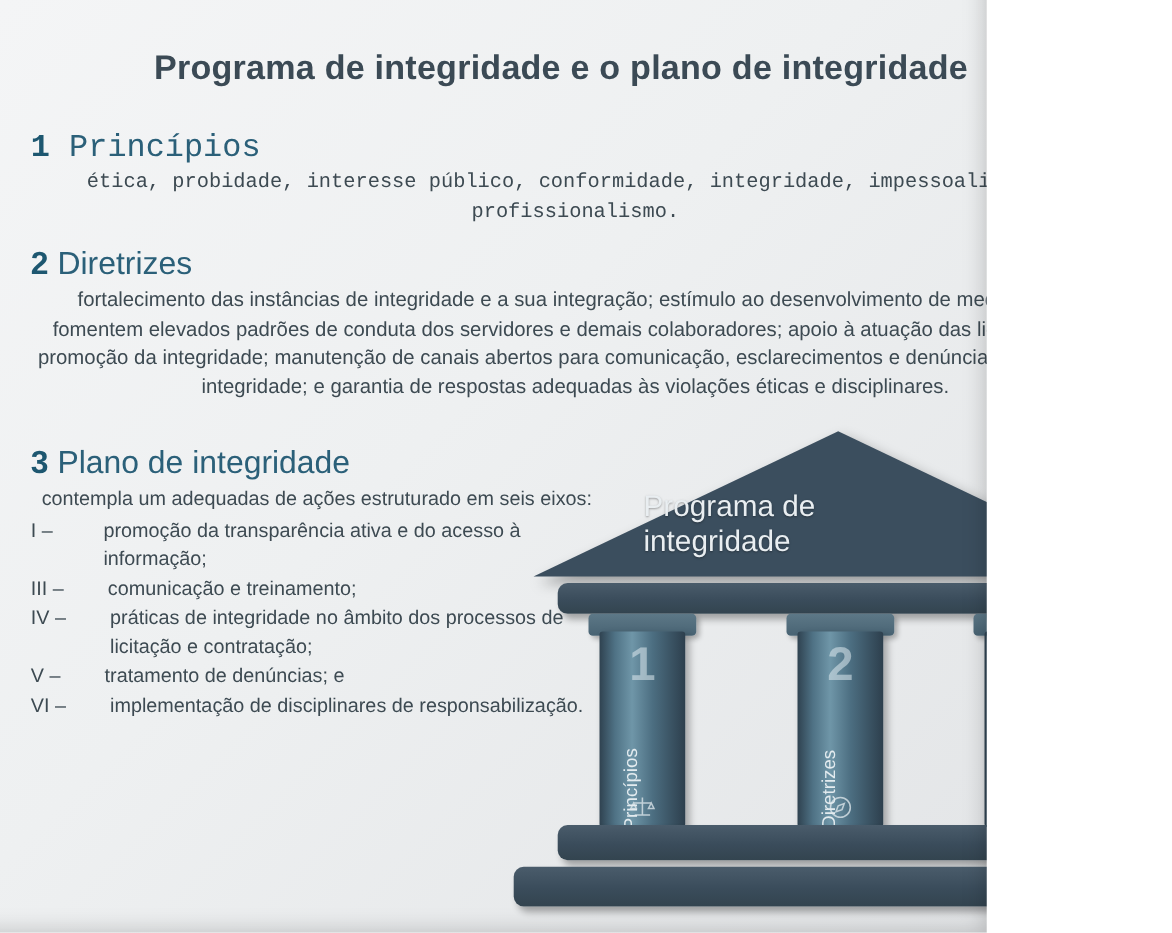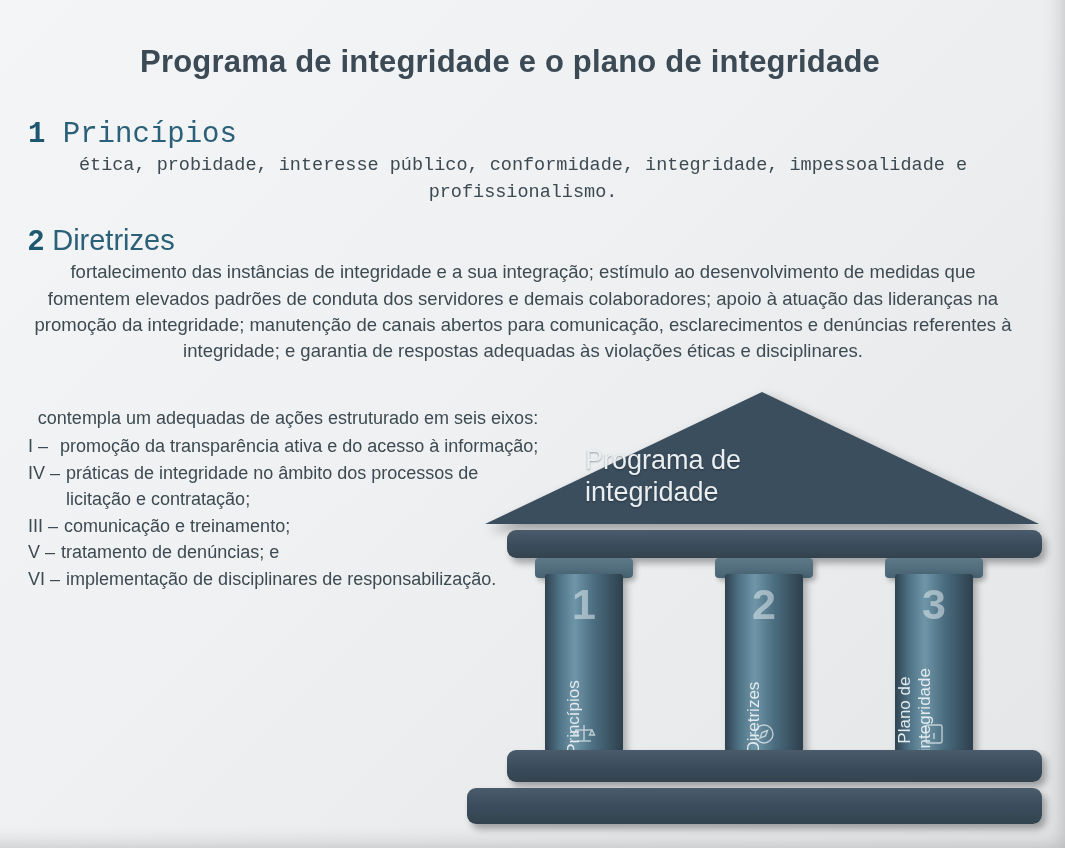--- a/index.html
+++ b/index.html
@@ -5,21 +5,21 @@
   html, body {
     margin: 0;
     padding: 0;
     background: #ffffff;
   }
   body {
     font-family: "Liberation Sans", sans-serif;
   }
   #slide {
     position: relative;
-    width: 1065px;
+    width: 897px;
     height: 848px;
     overflow: hidden;
     background: linear-gradient(135deg, #f4f5f6 0%, #eef0f1 45%, #e3e5e7 100%);
     box-sizing: border-box;
   }
   
   #slide:after {
     content: "";
     position: absolute;
     left: 0; top: 0; right: 0; bottom: 0;
@@ -80,20 +80,21 @@
     color: #3d4a52;
     line-height: 1.47;
   }
   .eixo-list li .rn {
     min-width: 26px;
     text-align: left;
     flex: 0 0 auto;
   }
   .eixo-list li .tx {
     flex: 1 1 auto;
+    margin-left: 34px;
   }
 
   
   #temple {
     position: absolute;
     left: 455px;
     top: 392px;
     width: 600px;
     height: 445px;
   }
@@ -210,33 +211,37 @@
 
   <div class="section" id="sec2">
     <div class="sec-head">
       <span class="num">2</span>
       <span>Diretrizes</span>
     </div>
     <div class="sec-body">fortalecimento das instâncias de integridade e a sua integração; estímulo ao desenvolvimento de medidas que fomentem elevados padrões de conduta dos servidores e demais colaboradores; apoio à atuação das lideranças na promoção da integridade; manutenção de canais abertos para comunicação, esclarecimentos e denúncias referentes à integridade; e garantia de respostas adequadas às violações éticas e disciplinares.</div>
   </div>
 
   <div class="section" id="sec3">
+    <div class="sec-head">
+      <span class="num">3</span>
+      <span>Plano de integridade</span>
+    </div>
     <div class="sec-body">contempla um adequadas de ações estruturado em seis eixos:</div>
     <ul class="eixo-list">
       <li>
         <span class="rn">I –</span>
         <span class="tx">promoção da transparência ativa e do acesso à informação;</span>
       </li>
       <li>
+        <span class="rn">III –</span>
+        <span class="tx">comunicação e treinamento;</span>
+      </li>
+      <li>
         <span class="rn">IV –</span>
         <span class="tx">práticas de integridade no âmbito dos processos de licitação e contratação;</span>
-      </li>
-      <li>
-        <span class="rn">III –</span>
-        <span class="tx">comunicação e treinamento;</span>
       </li>
       <li>
         <span class="rn">V –</span>
         <span class="tx">tratamento de denúncias; e</span>
       </li>
       <li>
         <span class="rn">VI –</span>
         <span class="tx">implementação de disciplinares de responsabilização.</span>
       </li>
     </ul>

